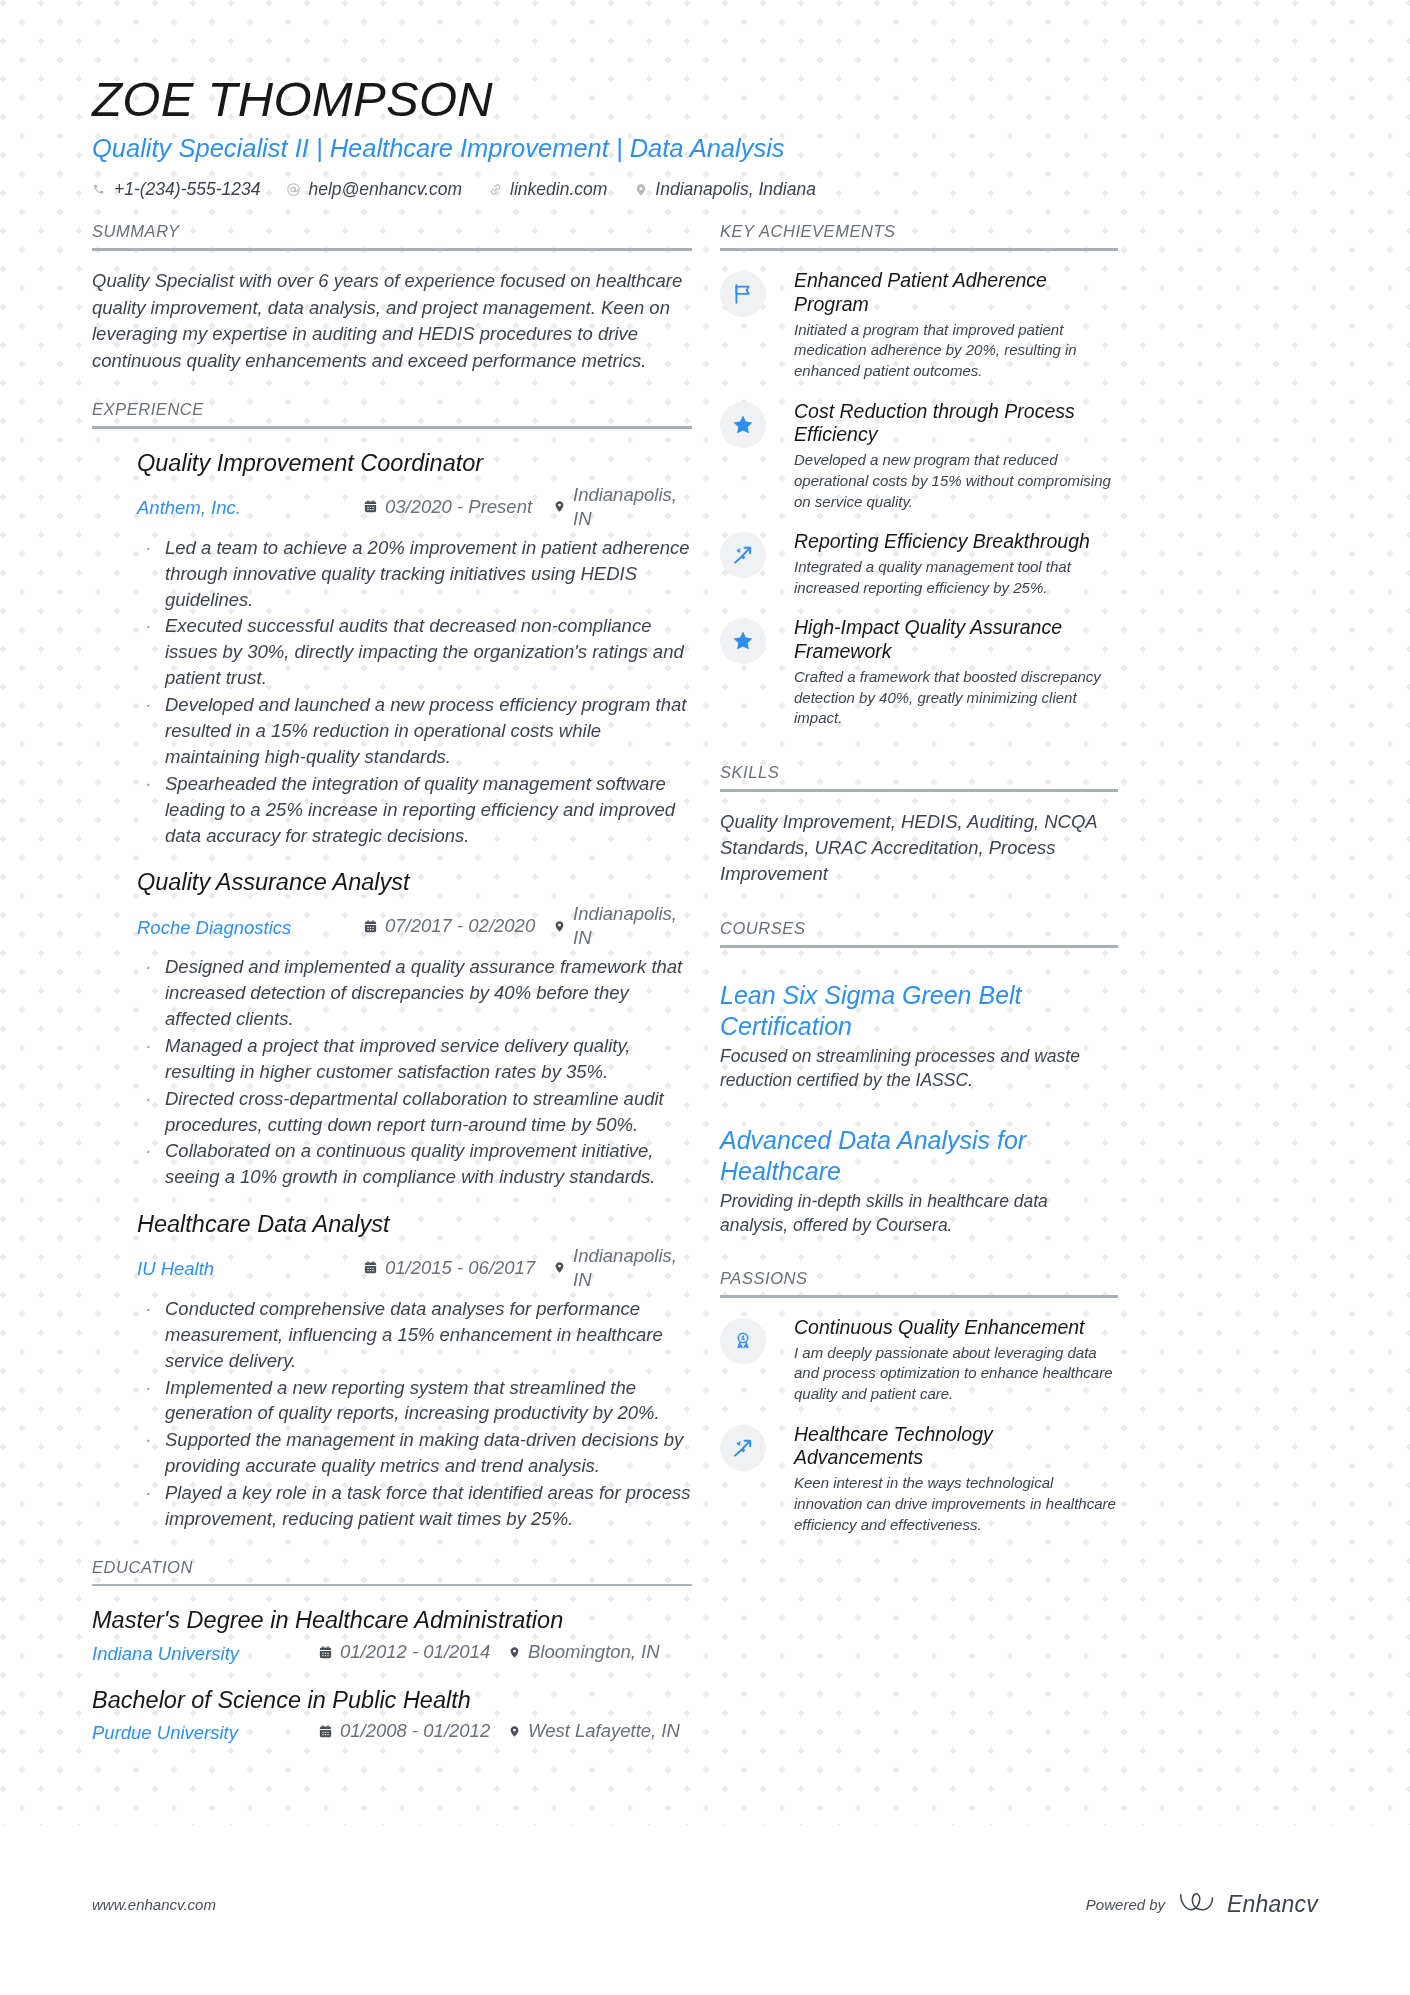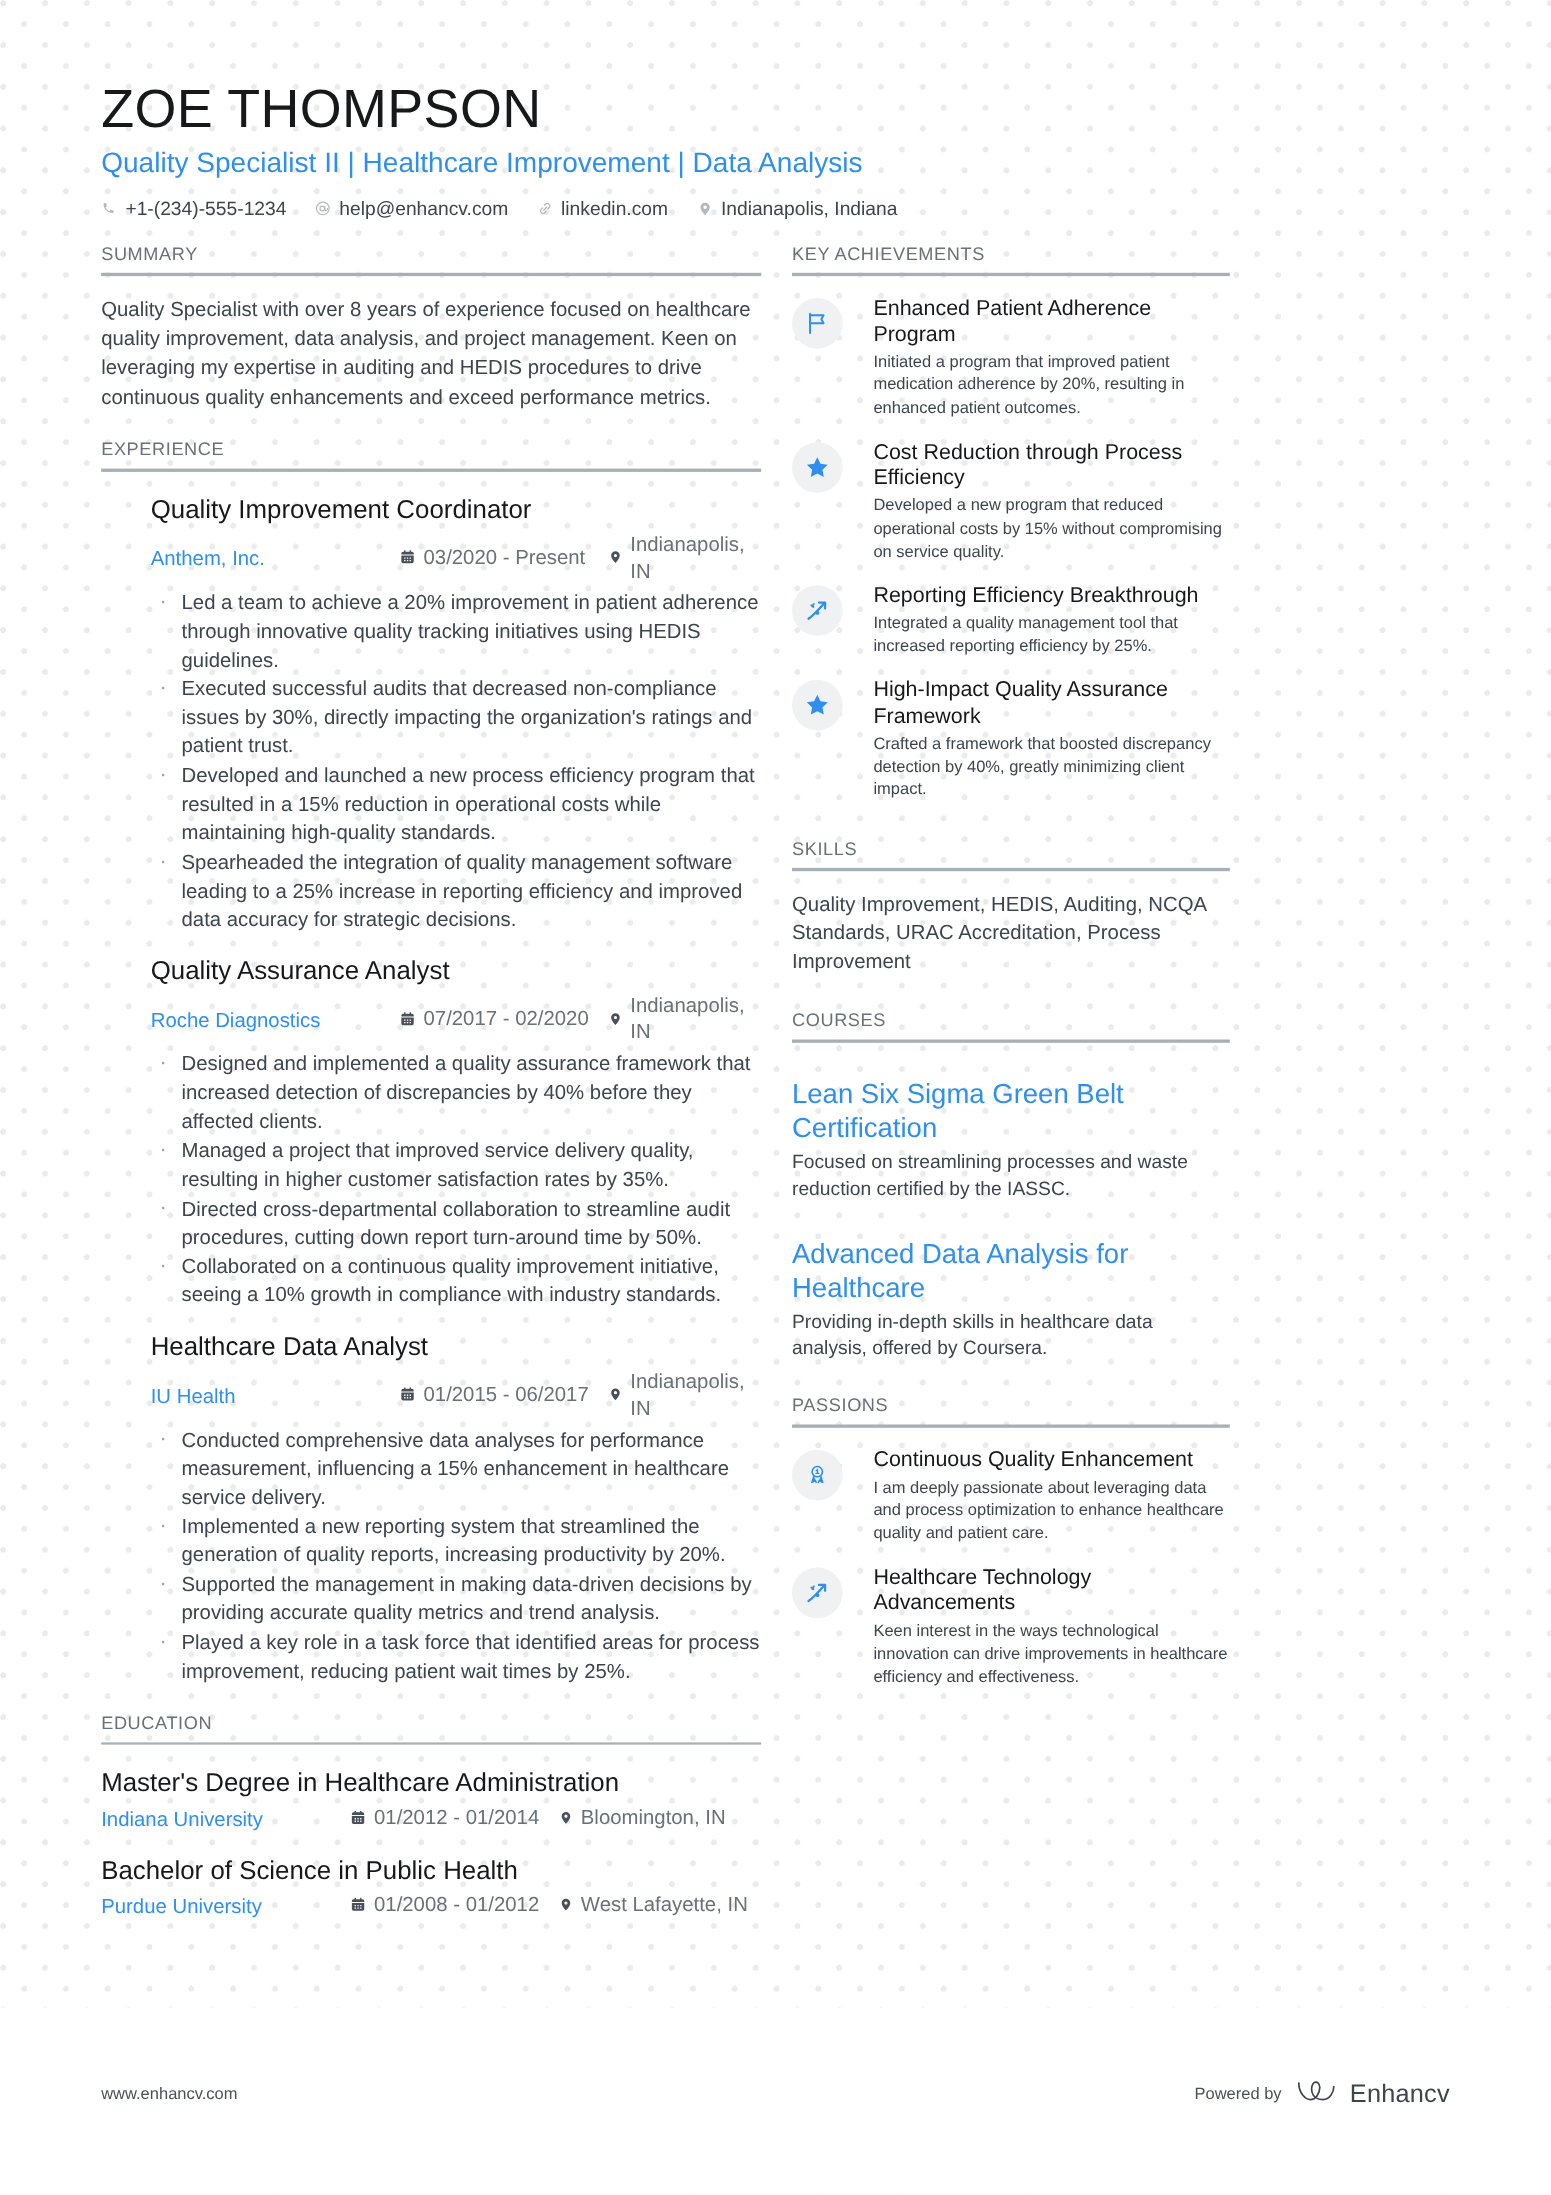--- a/index.html
+++ b/index.html
@@ -15,20 +15,21 @@
     position: relative;
     width: 1410px;
     height: 1995px;
     background-color: #ffffff;
     background-image:
       radial-gradient(circle at 3px 3px, #ebebeb 2.6px, transparent 2.8px),
       radial-gradient(circle at 3px 3px, #ebebeb 2.6px, transparent 2.8px);
     background-size: 38px 38px, 38px 38px;
     background-position: 0 0, 19px 19px;
     overflow: hidden;
+    font-style: italic;
   }
 
   
   #page::after {
     content: "";
     position: absolute;
     left: 0; right: 0; bottom: 0;
     height: 170px;
     background: #ffffff;
     z-index: 0;
@@ -249,21 +250,21 @@
       </div>
     </div>
 
     <div class="cols">
 
       <div class="colL">
 
         <div class="sec">
           <div class="sec-ttl">SUMMARY</div>
           <div class="rule"></div>
-          <div class="summary">Quality Specialist with over 8 years of experience focused on healthcare quality improvement, data analysis, and project management. Keen on leveraging my expertise in auditing and HEDIS procedures to drive continuous quality enhancements and exceed performance metrics.</div>
+          <div class="summary">Quality Specialist with over 6 years of experience focused on healthcare quality improvement, data analysis, and project management. Keen on leveraging my expertise in auditing and HEDIS procedures to drive continuous quality enhancements and exceed performance metrics.</div>
         </div>
 
         <div class="sec">
           <div class="sec-ttl">EXPERIENCE</div>
           <div class="rule"></div>
 
           <div class="job">
             <div class="job-ttl">Quality Improvement Coordinator</div>
             <div class="job-meta">
               <span class="job-org">Anthem, Inc.</span>

